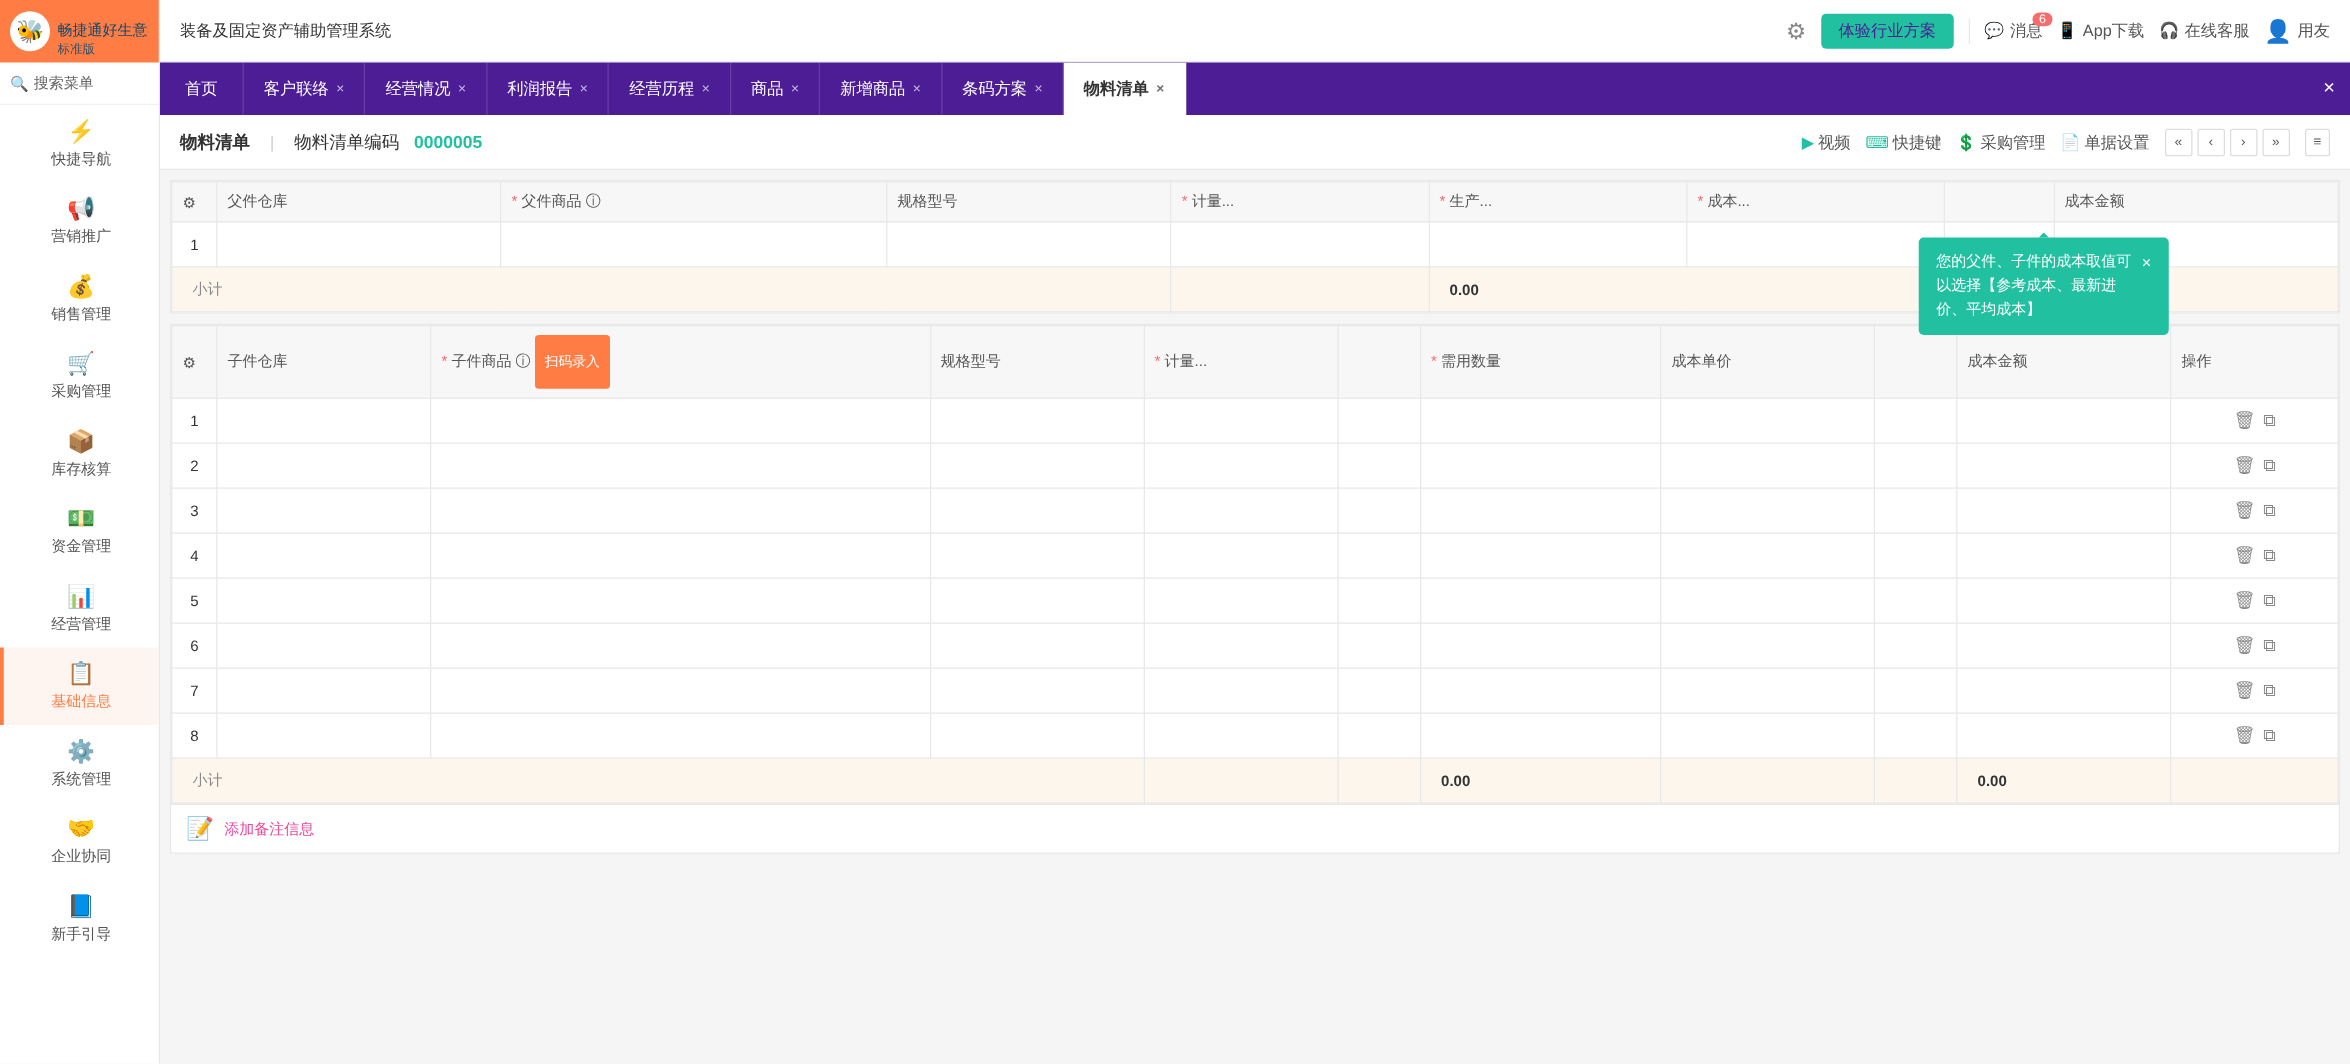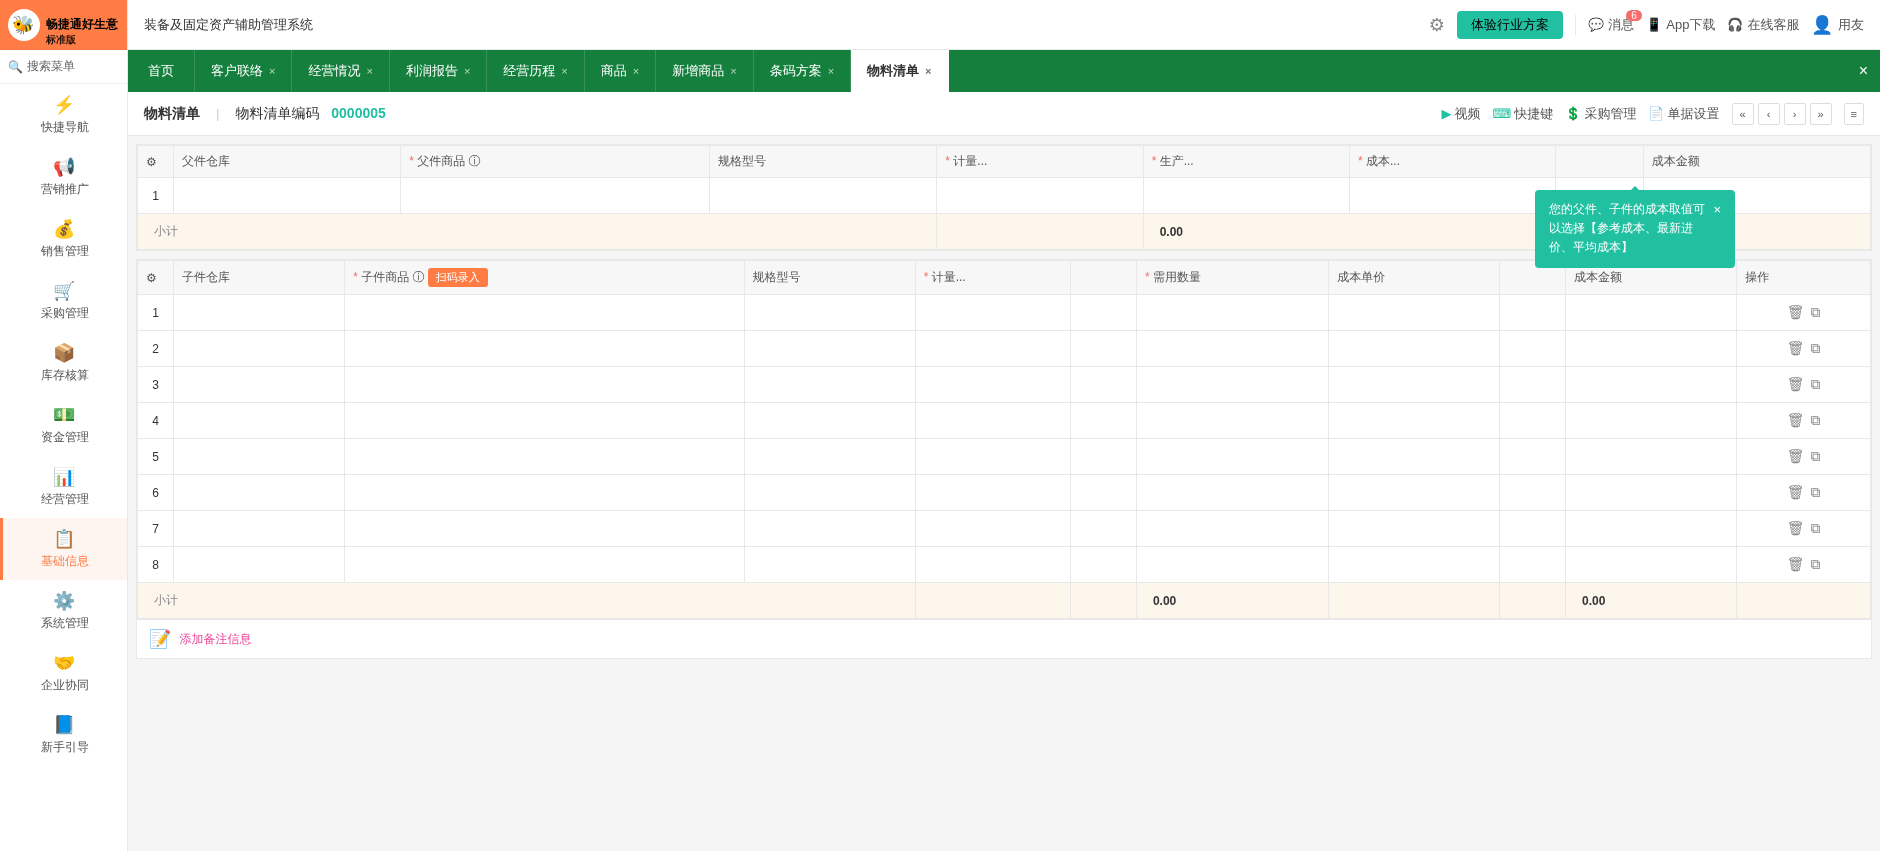--- a/index.html
+++ b/index.html
@@ -27,23 +27,23 @@
       width: 32px;
       height: 32px;
       background: #fff;
       border-radius: 50%;
       display: flex; align-items: center; justify-content: center;
       font-size: 18px;
       color: #ff7d45;
       flex-shrink: 0;
     }
     .sidebar-logo-text {
-      color: #000000;
+      color: #0c4a6e;
       font-size: 12px;
-      font-weight: bold;
+      font-weight: normal;
       line-height: 1.3;
       margin-top: 13px;
     }
     .sidebar-search {
       display: flex; align-items: center; padding: 8px;
       border-bottom: 1px solid #f0f0f0;
       gap: 4px;
       cursor: pointer;
     }
     .sidebar-search span { font-size: 12px; color: #666; }
@@ -79,21 +79,21 @@
       background: #fff;
       height: 50px;
       display: flex;
       align-items: center;
       padding: 0 16px;
       border-bottom: 1px solid #e8e8e8;
       gap: 12px;
     }
     .topbar-btn {
       background: #20c0a0;
-      color: #000000;
+      color: #4c1d95;
       border: none;
       border-radius: 4px;
       padding: 5px 14px;
       font-size: 13px;
       cursor: pointer;
       font-family: Liberation Serif, serif;
     }
     .topbar-action-item {
       display: flex; align-items: center; gap: 4px;
       color: #555; font-size: 13px; cursor: pointer;
@@ -107,21 +107,21 @@
       padding: 0 4px;
       position: absolute;
       top: -6px; right: -8px;
       min-width: 16px;
       text-align: center;
     }
     .gear-icon { color: #888; cursor: pointer; font-size: 18px; }
 
     
     .nav-tabs {
-      background: #15803d;
+      background: #4c1d95;
       display: flex;
       align-items: center;
       height: 42px;
       padding-left: 0;
       overflow-x: auto;
       flex-shrink: 0;
     }
     .nav-tab {
       padding: 0 16px;
       height: 42px;
@@ -233,21 +233,21 @@
     .subtotal-value { color: #333; font-weight: bold; }
     .row-num { color: #888; text-align: center; width: 30px; }
     .col-settings { width: 36px; text-align: center; }
     .action-icons { display: flex; gap: 6px; justify-content: center; }
     .action-icon { cursor: pointer; color: #888; font-size: 14px; }
     .scan-btn {
       background: #ff7d45;
       color: #fff;
       border: none;
       border-radius: 3px;
-      padding: 2px 8px;
+      padding: 14px 8px;
       font-size: 11px;
       cursor: pointer;
     }
 
     
     .tooltip-box {
       position: absolute;
       top: 98px;
       right: 140px;
       background: #20c0a0;

